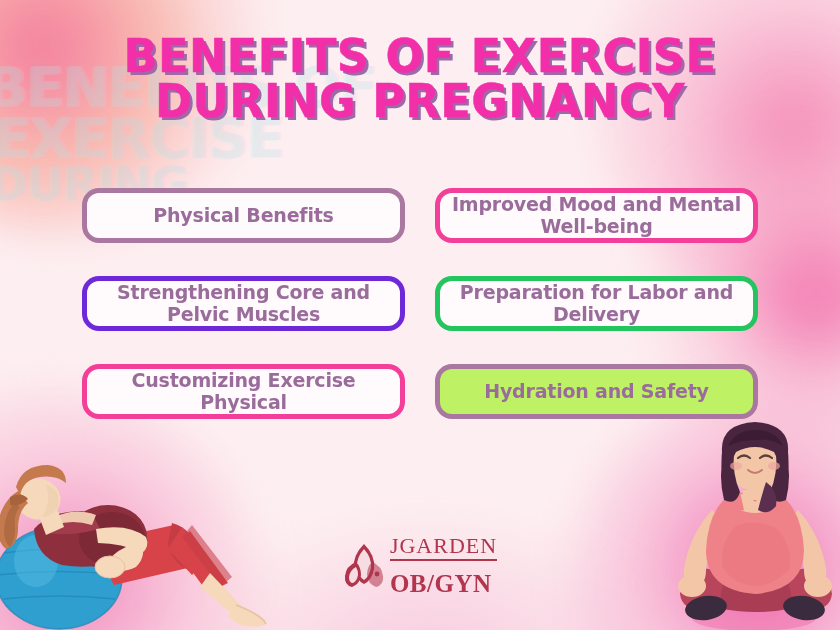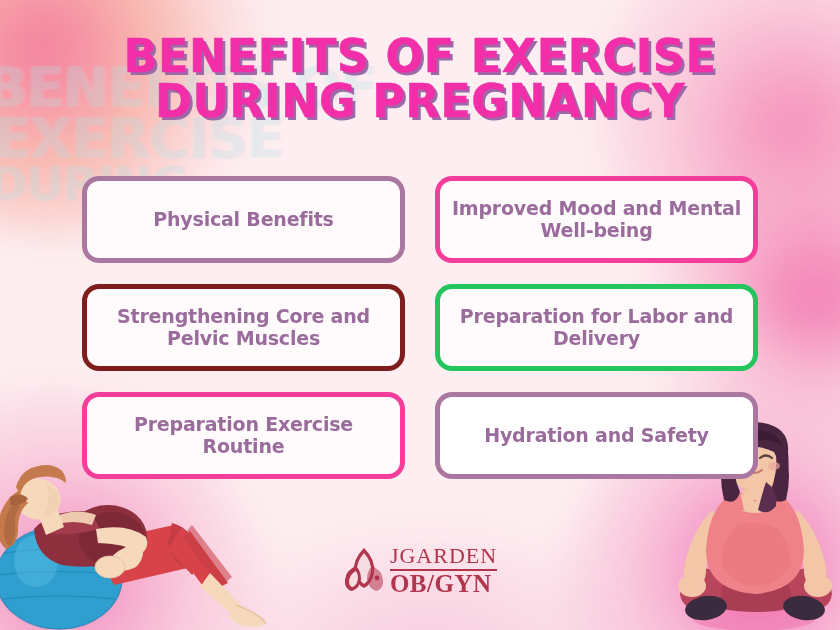--- a/index.html
+++ b/index.html
@@ -160,24 +160,25 @@
     top: 176px;
     width: 676px;
     display: grid;
     grid-template-columns: 323px 323px;
     column-gap: 30px;
     row-gap: 21px;
     z-index: 5;
   }
   .card {
     box-sizing: border-box;
-    height: 87px;
+    height: 55px;
     border-radius: 17px;
     padding: 5px;
     display: flex;
+    margin-top: 12px;
   }
   .card.purple { background: #a9779f; }
   .card.pink   { background: #f33f9a; }
 
   .card-inner {
     flex: 1;
     background: #fffafb;
     border-radius: 12px;
     display: flex;
     align-items: center;
@@ -222,21 +223,21 @@
     color: #b0354d;
     padding-bottom: 2px;
     border-bottom: 2px solid #000000;
   }
   .logo-bottom {
     font-family: "Liberation Serif", serif;
     font-size: 25px;
     font-weight: 700;
     letter-spacing: 0.5px;
     color: #b0354d;
-    margin-top: 0;
+    margin-top: 10px;
   }
 
   
   .illus {
     position: absolute;
     z-index: 4;
   }
   .illus-left  { left: -4px;  bottom: 0px; width: 272px; height: 205px; }
   .illus-right { right: -2px; bottom: 0px; width: 180px; height: 212px; }
 </style>
@@ -269,37 +270,37 @@
       <div class="card purple" style="background: rgb(169, 119, 159);">
         <div class="card-inner" style="background: rgb(255, 250, 251);">
           <div class="card-label" style="color: rgb(154, 108, 156);">Physical Benefits</div>
         </div>
       </div>
       <div class="card pink" style="background: rgb(243, 63, 154);">
         <div class="card-inner" style="background: rgb(255, 250, 251);">
           <div class="card-label" style="color: rgb(154, 108, 156);">Improved Mood and Mental Well-being</div>
         </div>
       </div>
-      <div class="card purple" style="background: #7f1d1d;">
+      <div class="card purple" style="background: #6d28d9;">
         <div class="card-inner" style="background: rgb(255, 250, 251);">
           <div class="card-label" style="color: rgb(154, 108, 156);">Strengthening Core and Pelvic Muscles</div>
         </div>
       </div>
       <div class="card purple" style="background: #22c55e;">
         <div class="card-inner" style="background: rgb(255, 250, 251);">
           <div class="card-label" style="color: rgb(154, 108, 156);">Preparation for Labor and Delivery</div>
         </div>
       </div>
       <div class="card pink" style="background: rgb(243, 63, 154);">
         <div class="card-inner" style="background: rgb(255, 250, 251);">
-          <div class="card-label" style="color: rgb(154, 108, 156);">Preparation Exercise Routine</div>
+          <div class="card-label" style="color: rgb(154, 108, 156);">Customizing Exercise Physical</div>
         </div>
       </div>
       <div class="card purple" style="background: rgb(169, 119, 159);">
-        <div class="card-inner" style="background: #ffffff;">
+        <div class="card-inner" style="background: #bef264;">
           <div class="card-label" style="color: rgb(154, 108, 156);">Hydration and Safety</div>
         </div>
       </div>
     </div>
 
   <svg class="illus illus-left" viewBox="0 0 272 205" xmlns="http://www.w3.org/2000/svg">
     <ellipse cx="63" cy="153" rx="63" ry="51" fill="#2f9fd0"></ellipse>
     <ellipse cx="63" cy="153" rx="63" ry="51" fill="none" stroke="#1f86b6" stroke-width="1.4" opacity="0.75"></ellipse>
     <path d="M8 128 Q63 120 118 128" stroke="#1f86b6" stroke-width="1.6" fill="none" opacity="0.7"></path>
     <path d="M2 150 Q63 143 124 150" stroke="#1f86b6" stroke-width="1.6" fill="none" opacity="0.7"></path>

